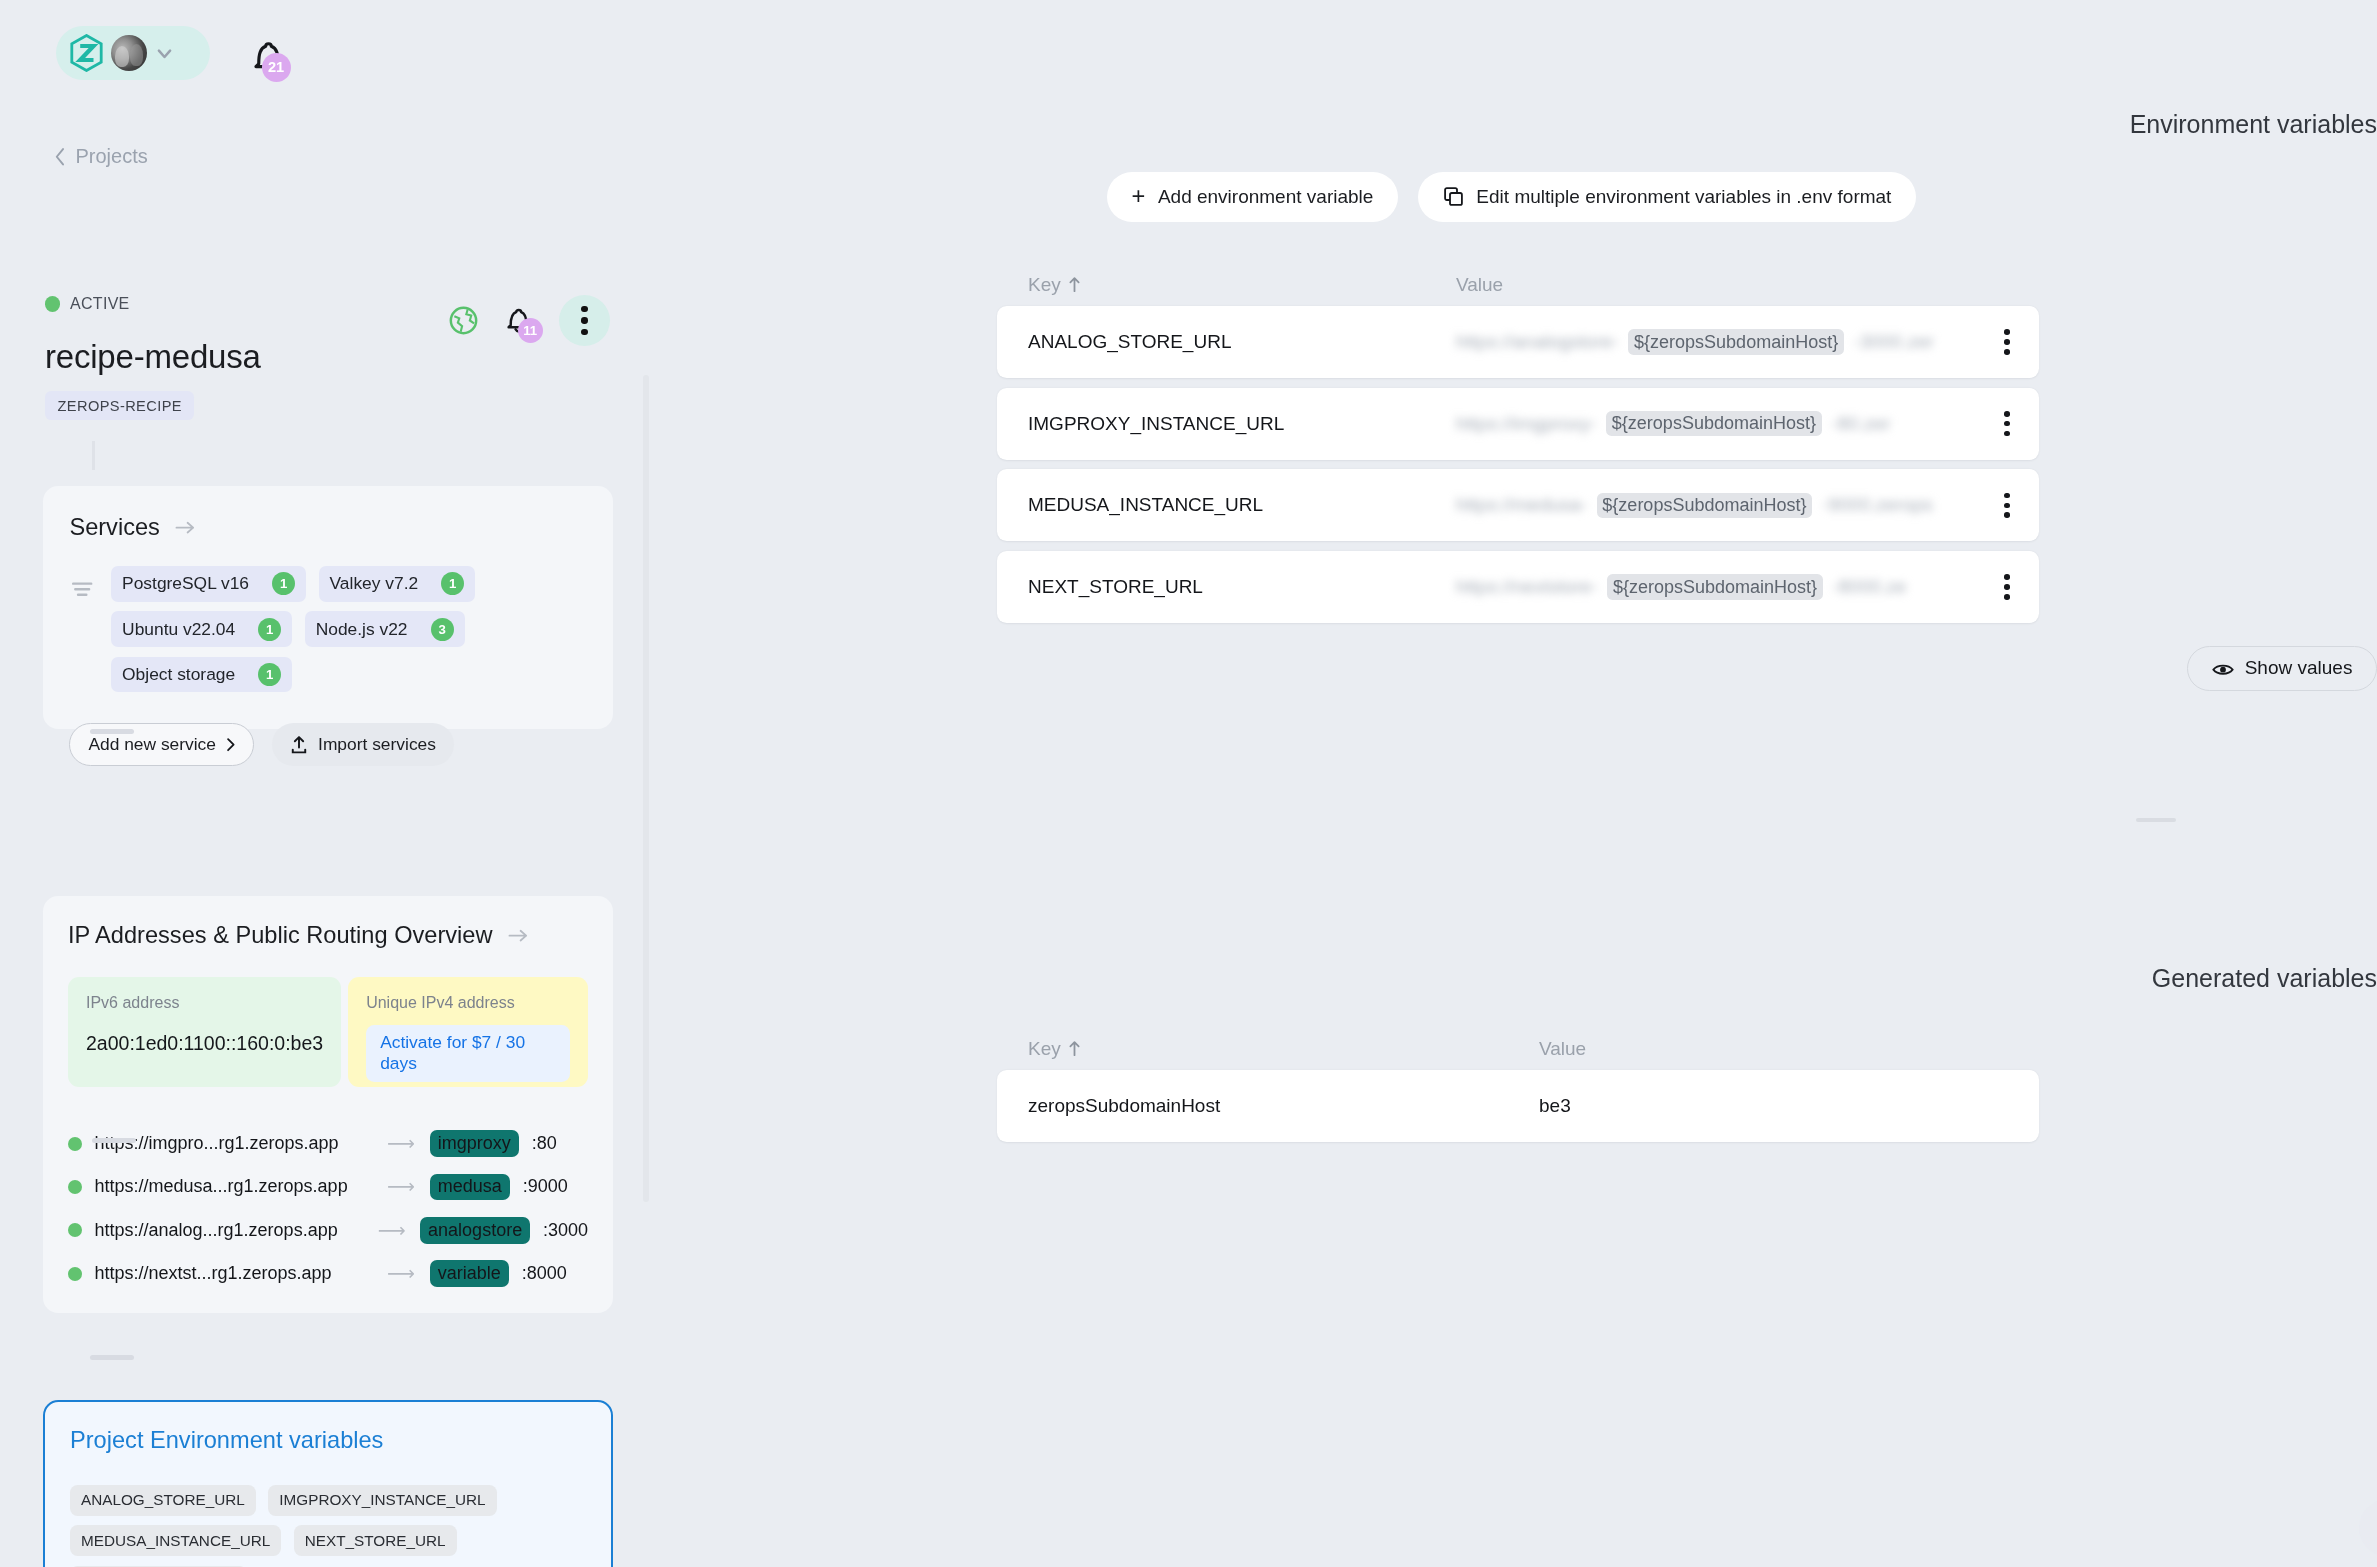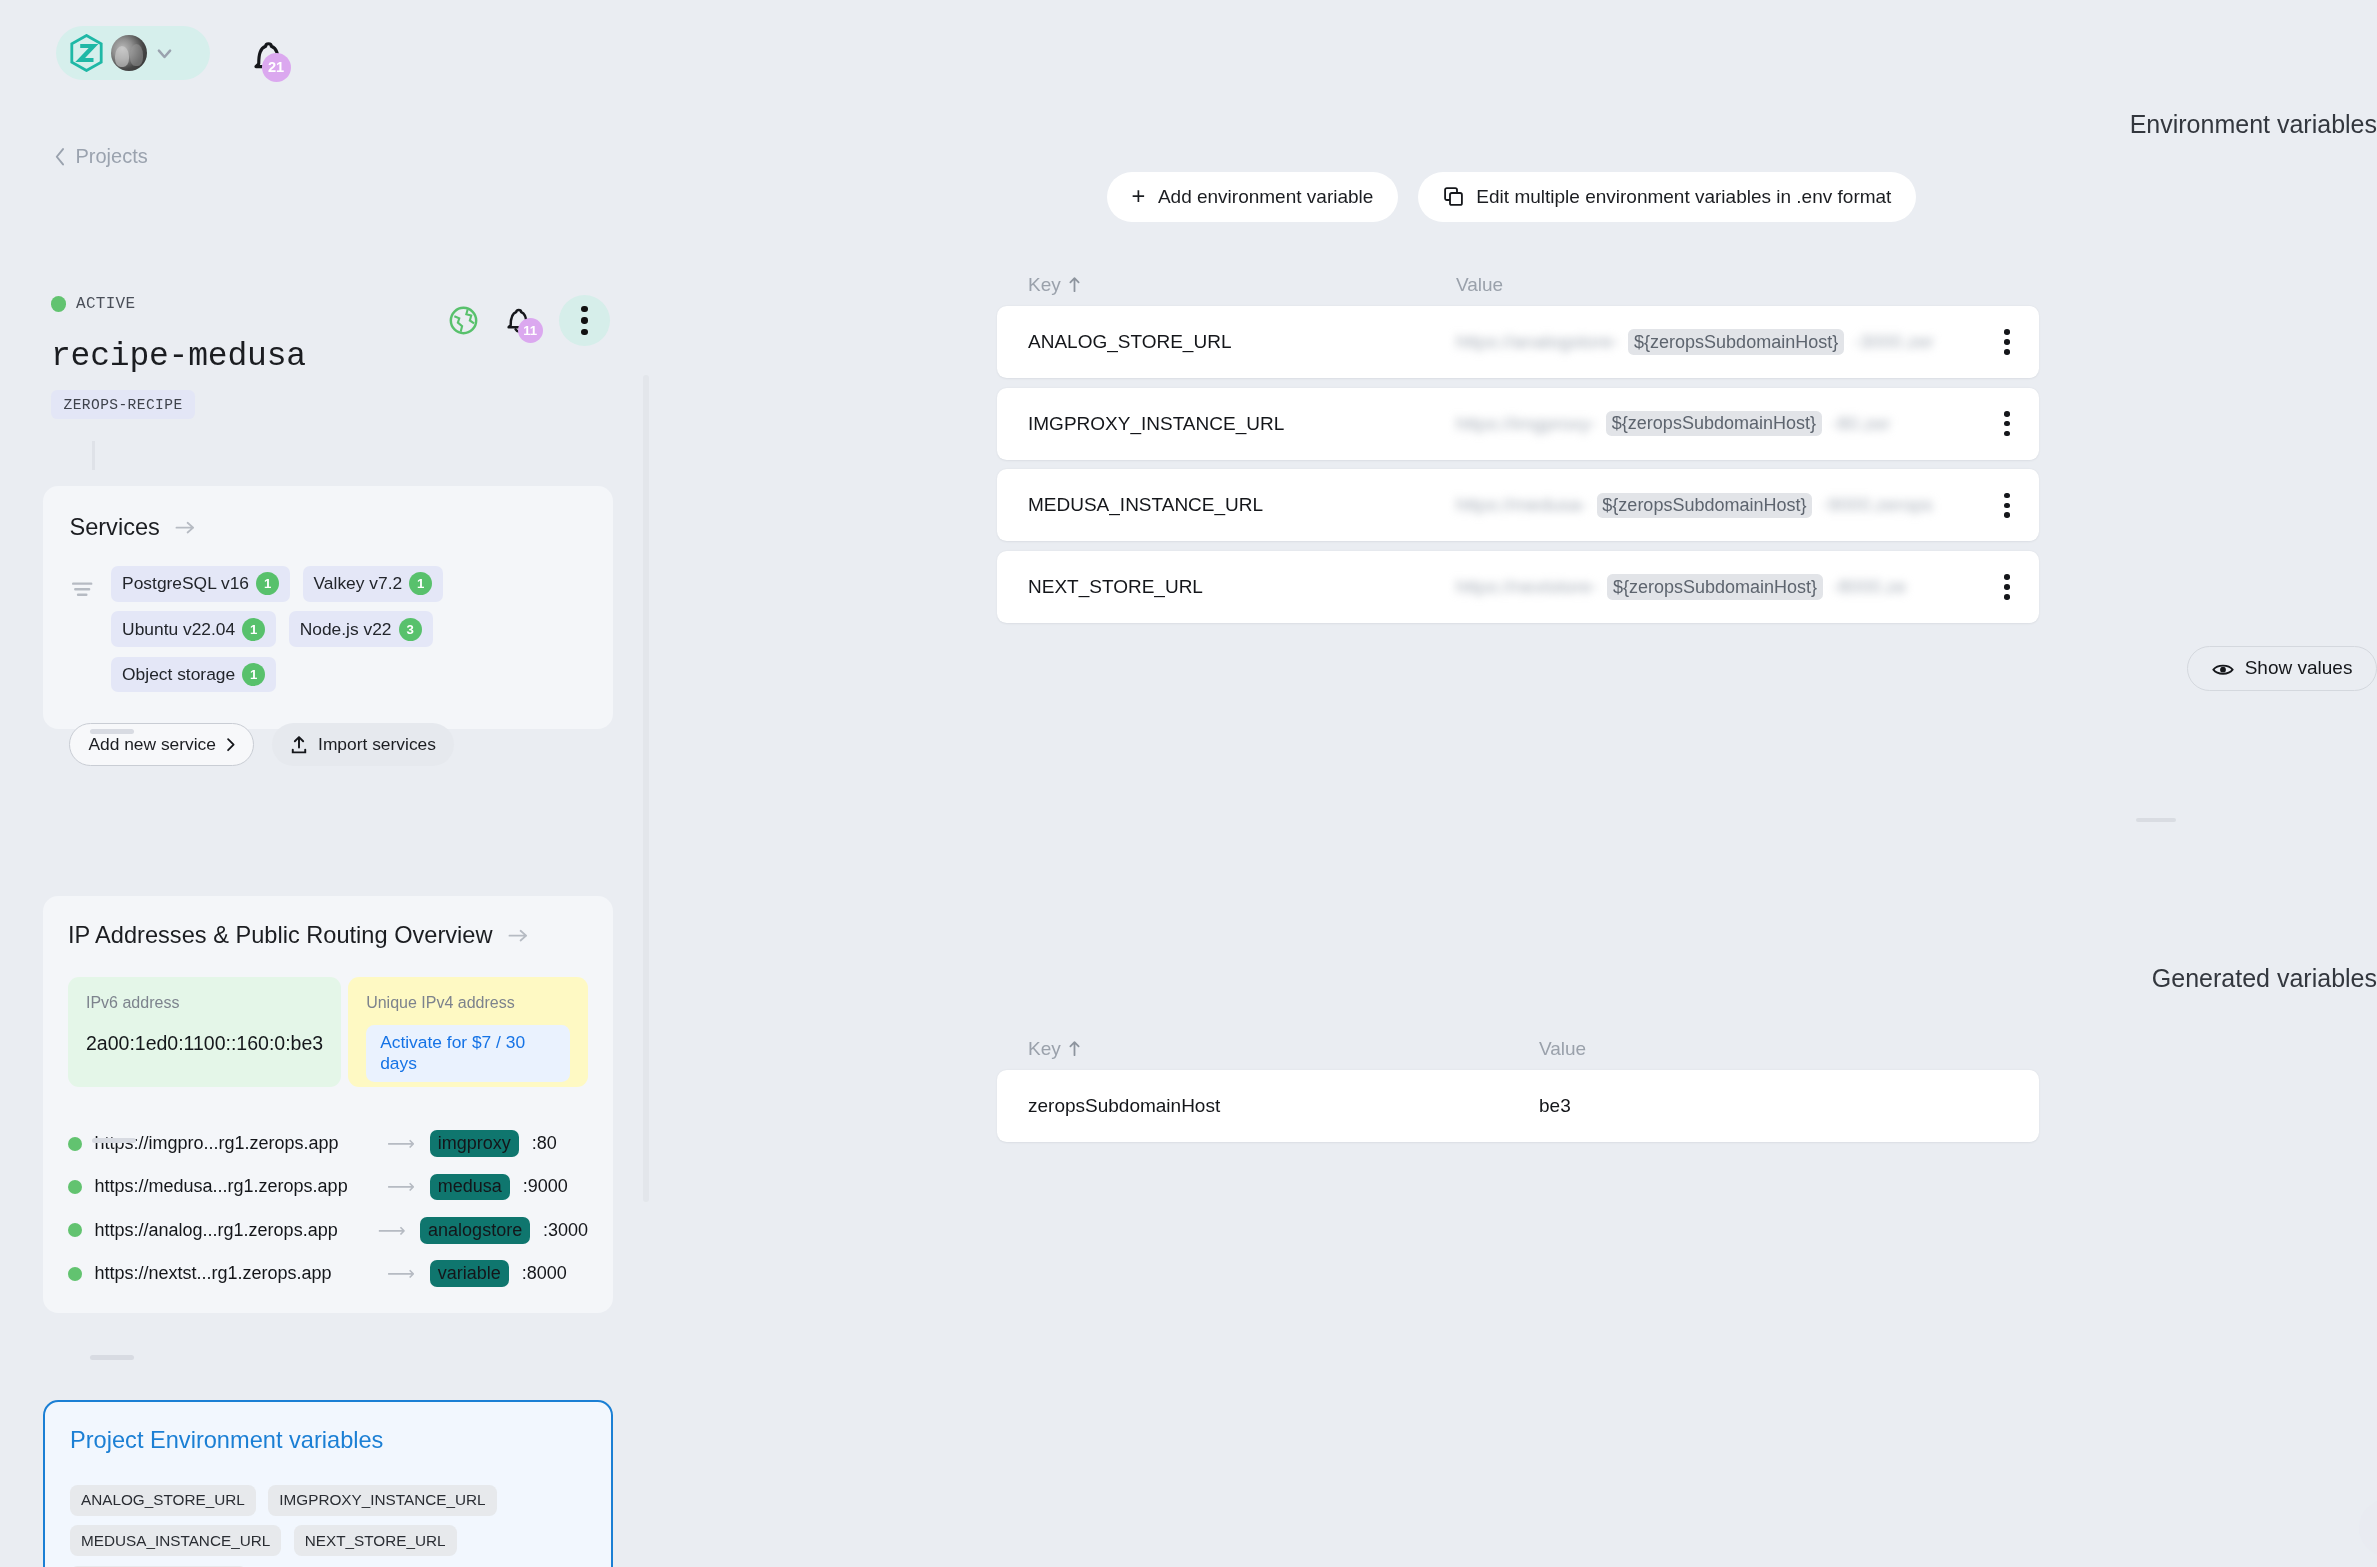--- a/index.html
+++ b/index.html
@@ -45,21 +45,21 @@
 
   
   .sidebar { position: absolute; left: 0; top: 118px; width: 646px; height: 1449px; }
   .breadcrumb {
     position: absolute; left: 54px; top: 27px;
     display: flex; align-items: center; gap: 9.7px;
     color: #9aa2ae; font-size: 20px;
   }
   .bc-chev { width: 11.8px; height: 19.5px; }
 
-  .proj-head { position: absolute; left: 51px; top: 177px; width: 549px; font-family: Liberation Mono, monospace; }
+  .proj-head { position: absolute; left: 45px; top: 177px; width: 549px; }
   .status-row { display: flex; align-items: center; gap: 9.7px; }
   .dot-green { width: 15.3px; height: 15.3px; border-radius: 50%; background: #62c370; }
   .status-txt { font-size: 16px; color: #4a4f59; letter-spacing: 0.3px; }
   .proj-title { margin-top: 25px; font-size: 33px; font-weight: 400; color: #1b1d21; letter-spacing: -0.2px; }
   .proj-tag {
     display: inline-block; margin-top: 15.3px;
     background: #e3e6f6; color: #3f434c;
     font-size: 14.6px; letter-spacing: 0.4px;
     padding: 6.3px 12.5px; border-radius: 6.3px;
   }
@@ -81,21 +81,21 @@
   .card-title { font-size: 23.6px; color: #1b1d21; font-weight: 400; }
   .title-row { display: flex; align-items: center; gap: 15.3px; }
   .arrow-right { width: 21px; height: 15.3px; }
 
   
   #services-card { top: 368px; height: 243px; padding: 28px 26.4px; }
   .svc-area { display: flex; align-items: flex-start; gap: 15.3px; margin-top: 25px; }
   .filter-ico { width: 26.4px; height: 26.4px; margin-top: 9.7px; flex: 0 0 26.4px; }
   .chips { display: flex; flex-wrap: wrap; gap: 9.7px 12.5px; width: 459px; }
   .chip {
-    display: inline-flex; align-items: center; gap: 7px;
+    display: inline-flex; align-items: center; gap: 23px;
     background: #e4e7f7; border-radius: 7px;
     padding: 6.3px 11px; font-size: 17.4px; color: #22252b; cursor: pointer;
   }
   .chip .cnt {
     width: 23px; height: 23px; border-radius: 50%;
     background: #58c16c; color: #fff; font-size: 13.2px; font-weight: 600;
     display: flex; align-items: center; justify-content: center;
   }
   .btn-row { display: flex; gap: 18px; margin-top: 31px; }
   .btn {

